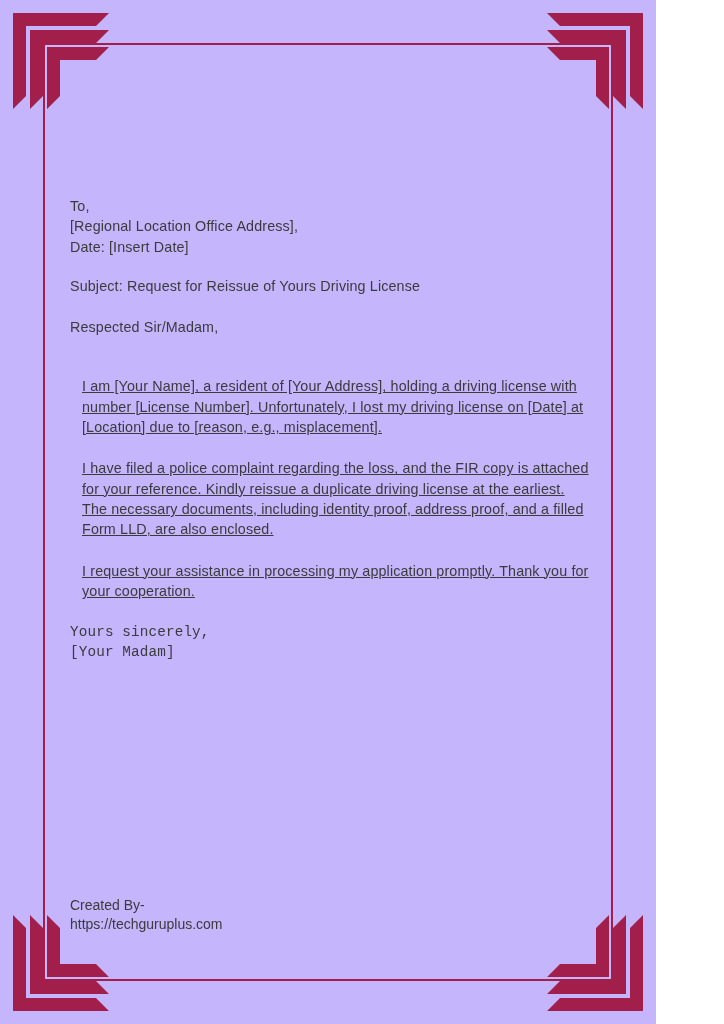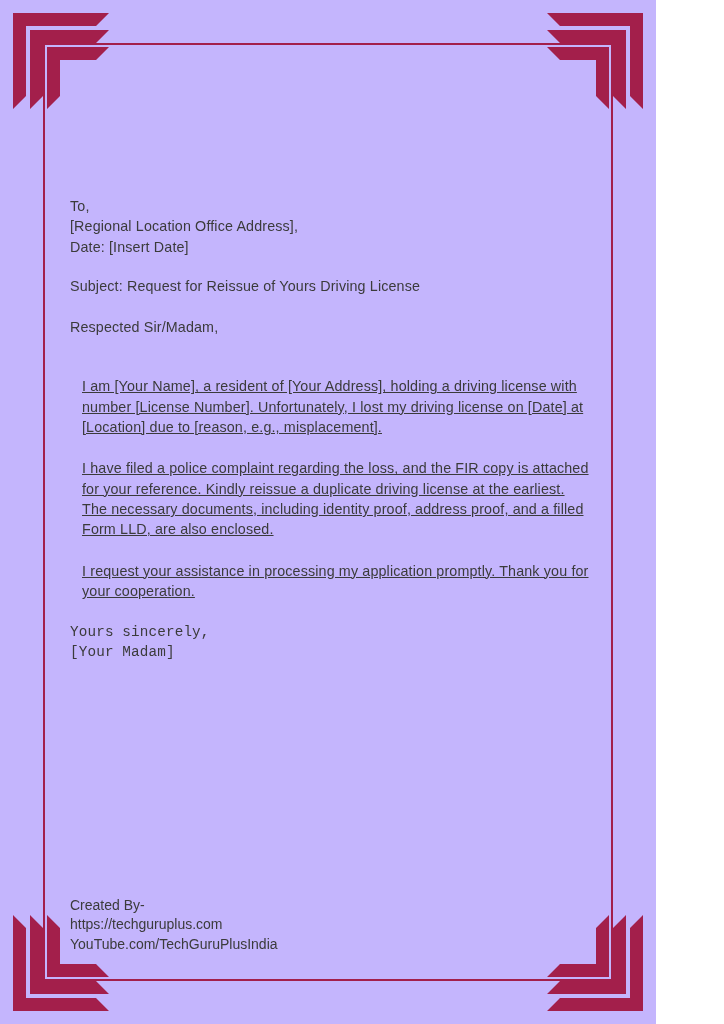--- a/index.html
+++ b/index.html
@@ -155,16 +155,15 @@
     <div class="block signoff-block">
       <div class="line">Yours sincerely,</div>
       <div class="line">[Your Madam]</div>
     </div>
 
   </div>
 
   <div class="credit">
     <div class="line">Created By-</div>
     <div class="line">https://techguruplus.com</div>
-    <div class="line">YouTube.com/TechGuruPlusIndia</div>
   </div>
 
 </div>
 
 </body></html>

